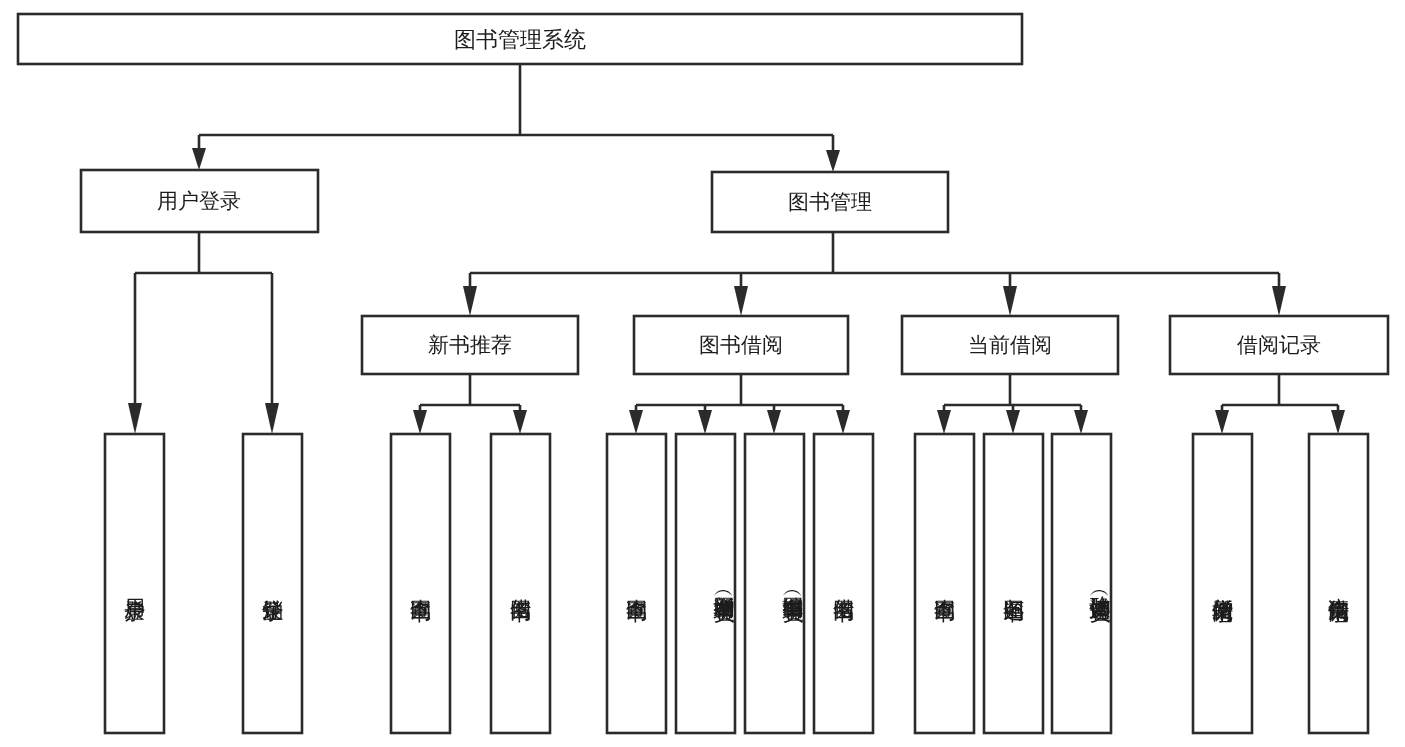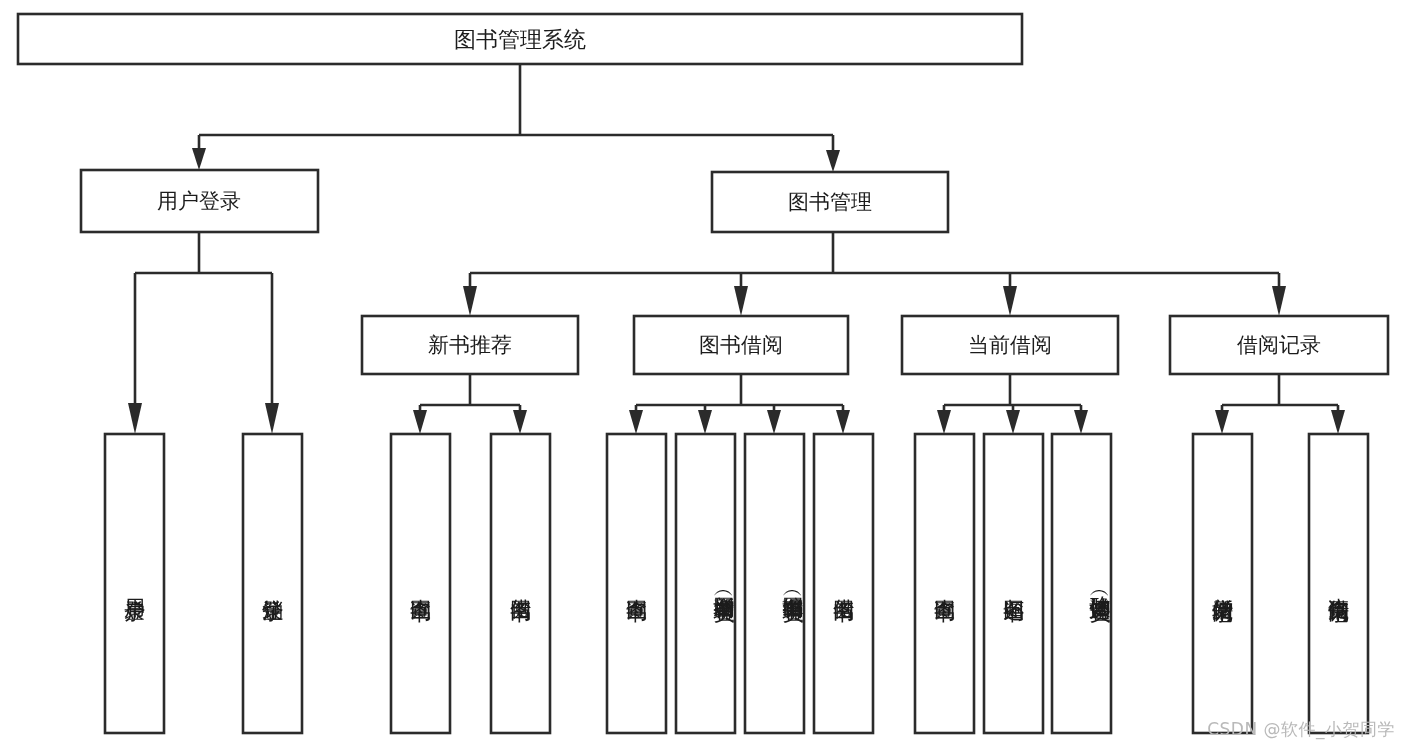--- a/index.html
+++ b/index.html
@@ -221,14 +221,13 @@
   <div class="vlabel" style="left:745px; top:440px; width:59px; height:287px; align-items:flex-start;">编辑图书（管理员）</div>
   <div class="vlabel" style="left:814px; top:434px; width:59px; height:299px;">借阅图书</div>
 
   <div class="vlabel" style="left:915px; top:434px; width:59px; height:299px;">查询图书</div>
   <div class="vlabel" style="left:984px; top:434px; width:59px; height:299px;">归还图书</div>
   <div class="vlabel" style="left:1052px; top:440px; width:59px; height:287px; align-items:flex-start;">确认归还（管理员）</div>
 
   <div class="vlabel" style="left:1193px; top:434px; width:59px; height:299px;">新增借阅记录</div>
   <div class="vlabel" style="left:1309px; top:434px; width:59px; height:299px;">查询借阅记录</div>
 
-  <div class="watermark">CSDN @软件_小贺同学</div>
 </div>
 
 </body></html>

